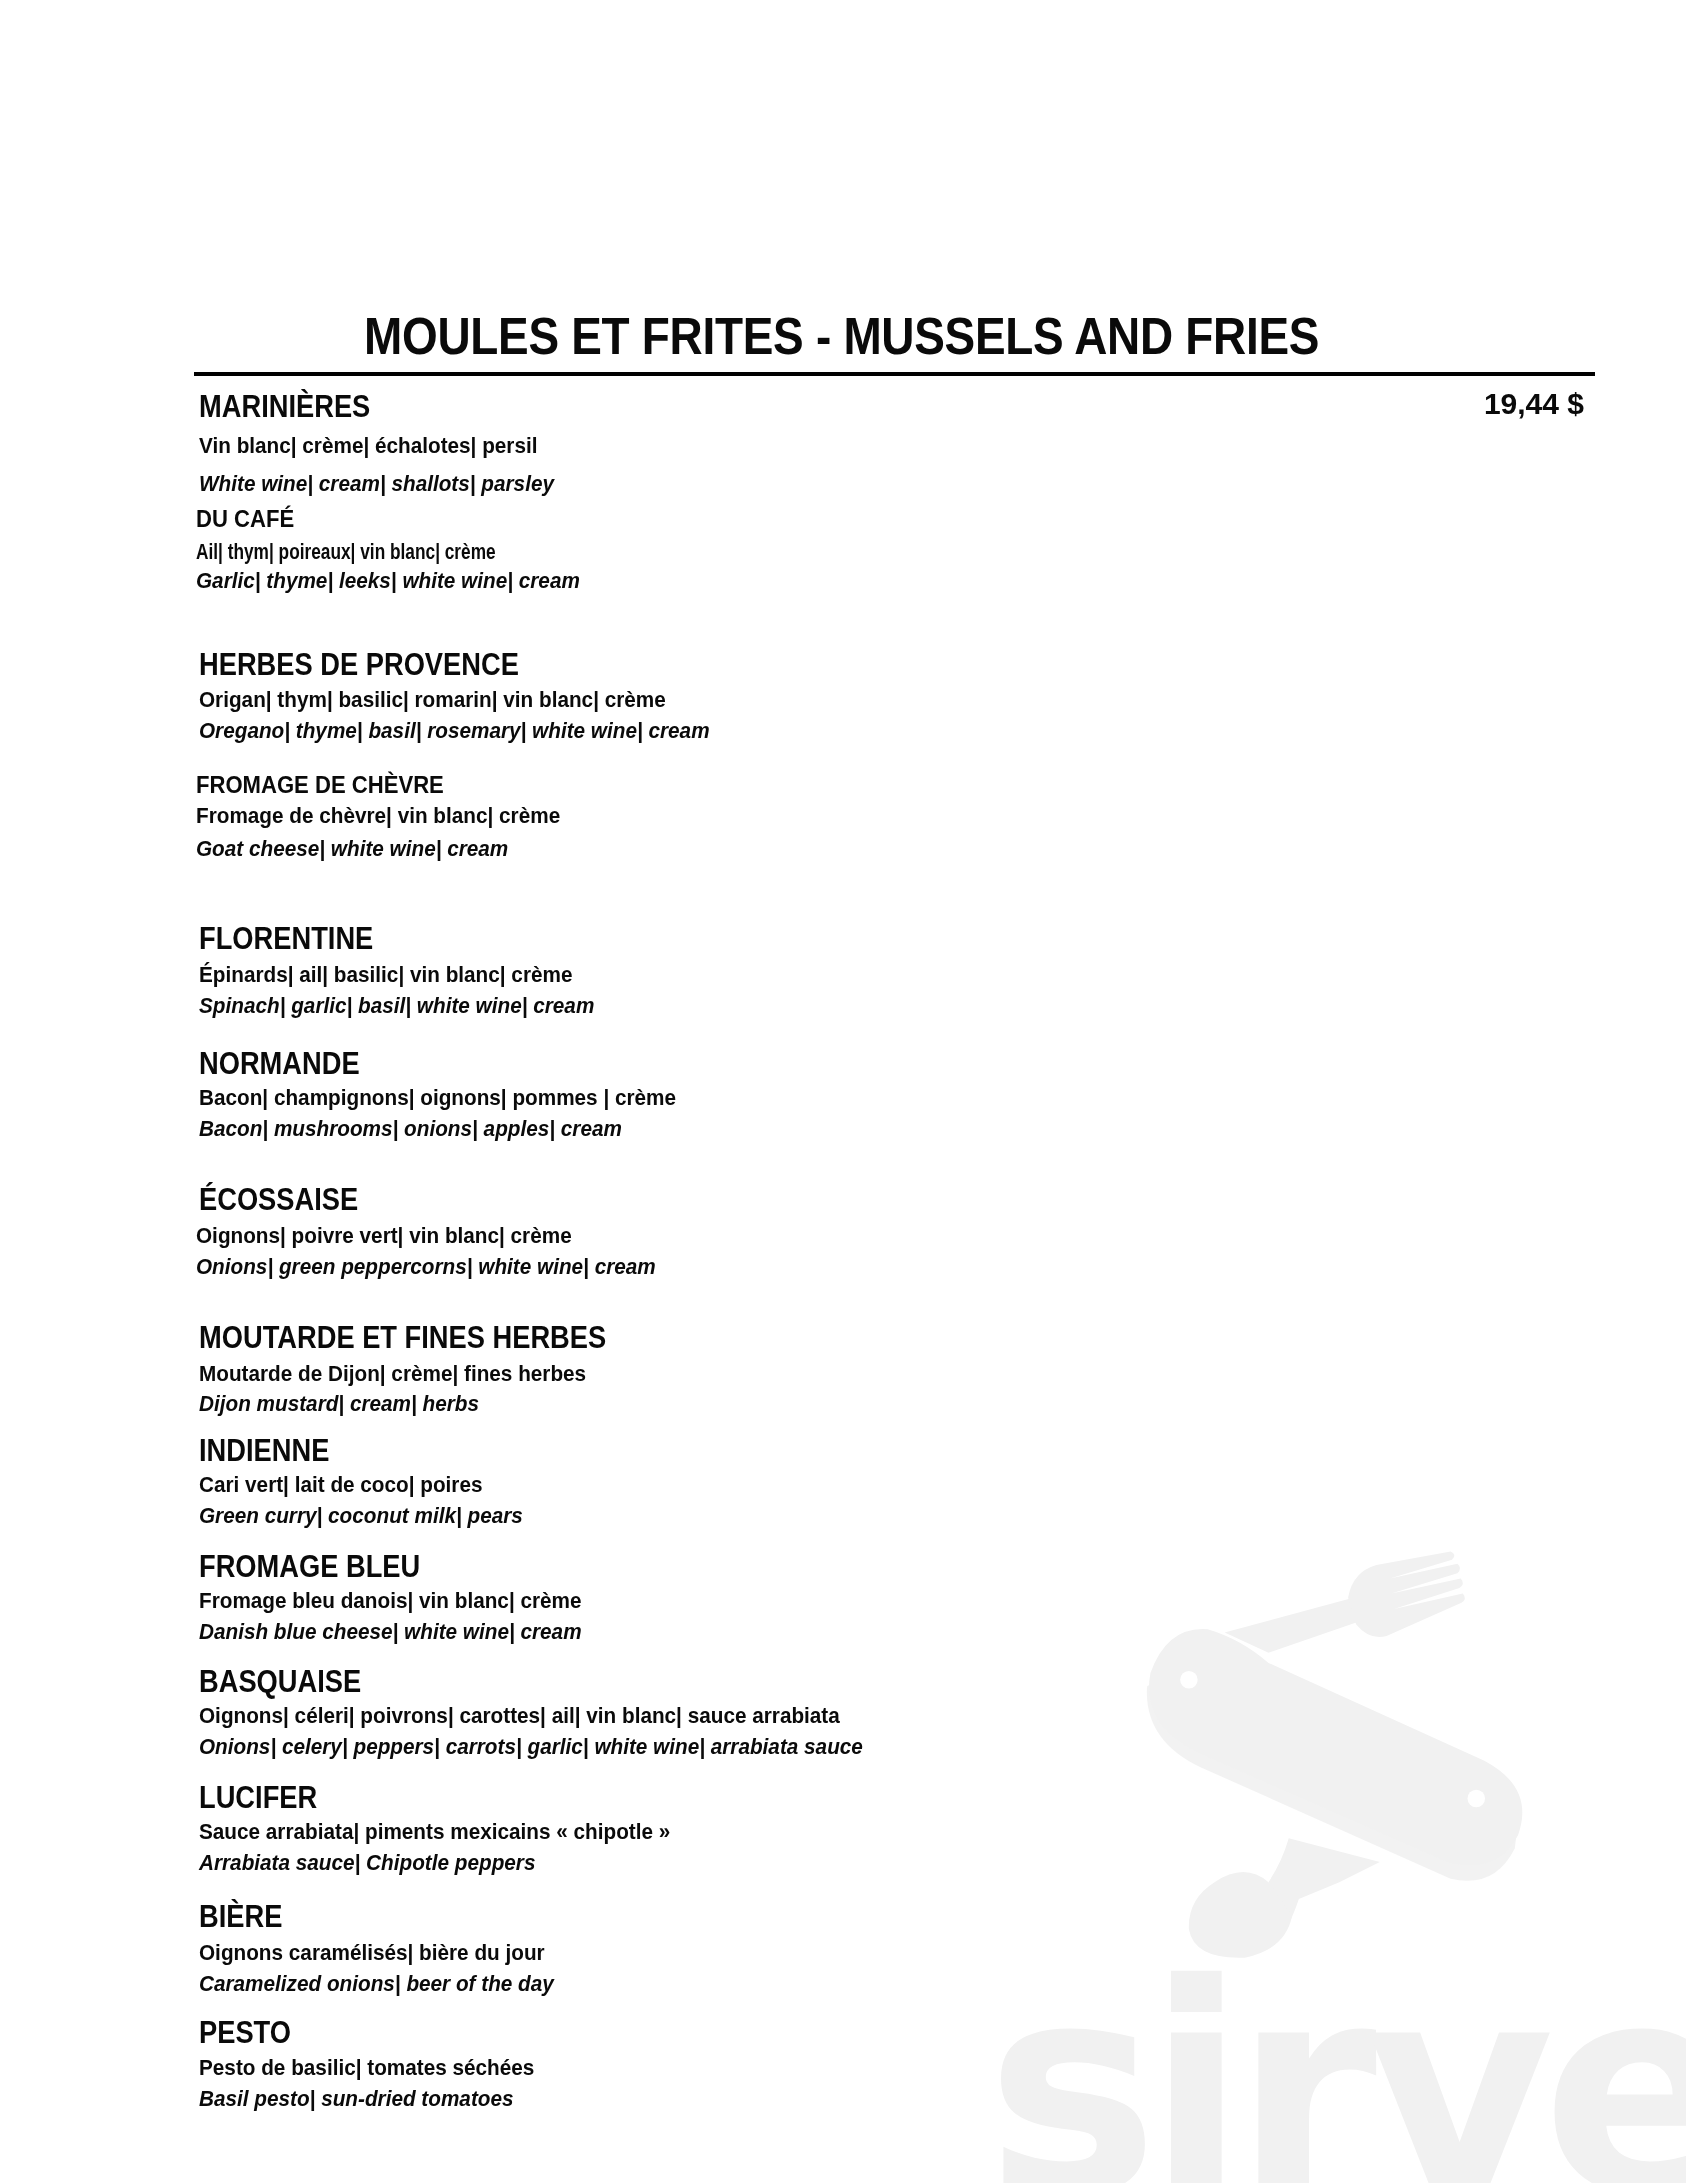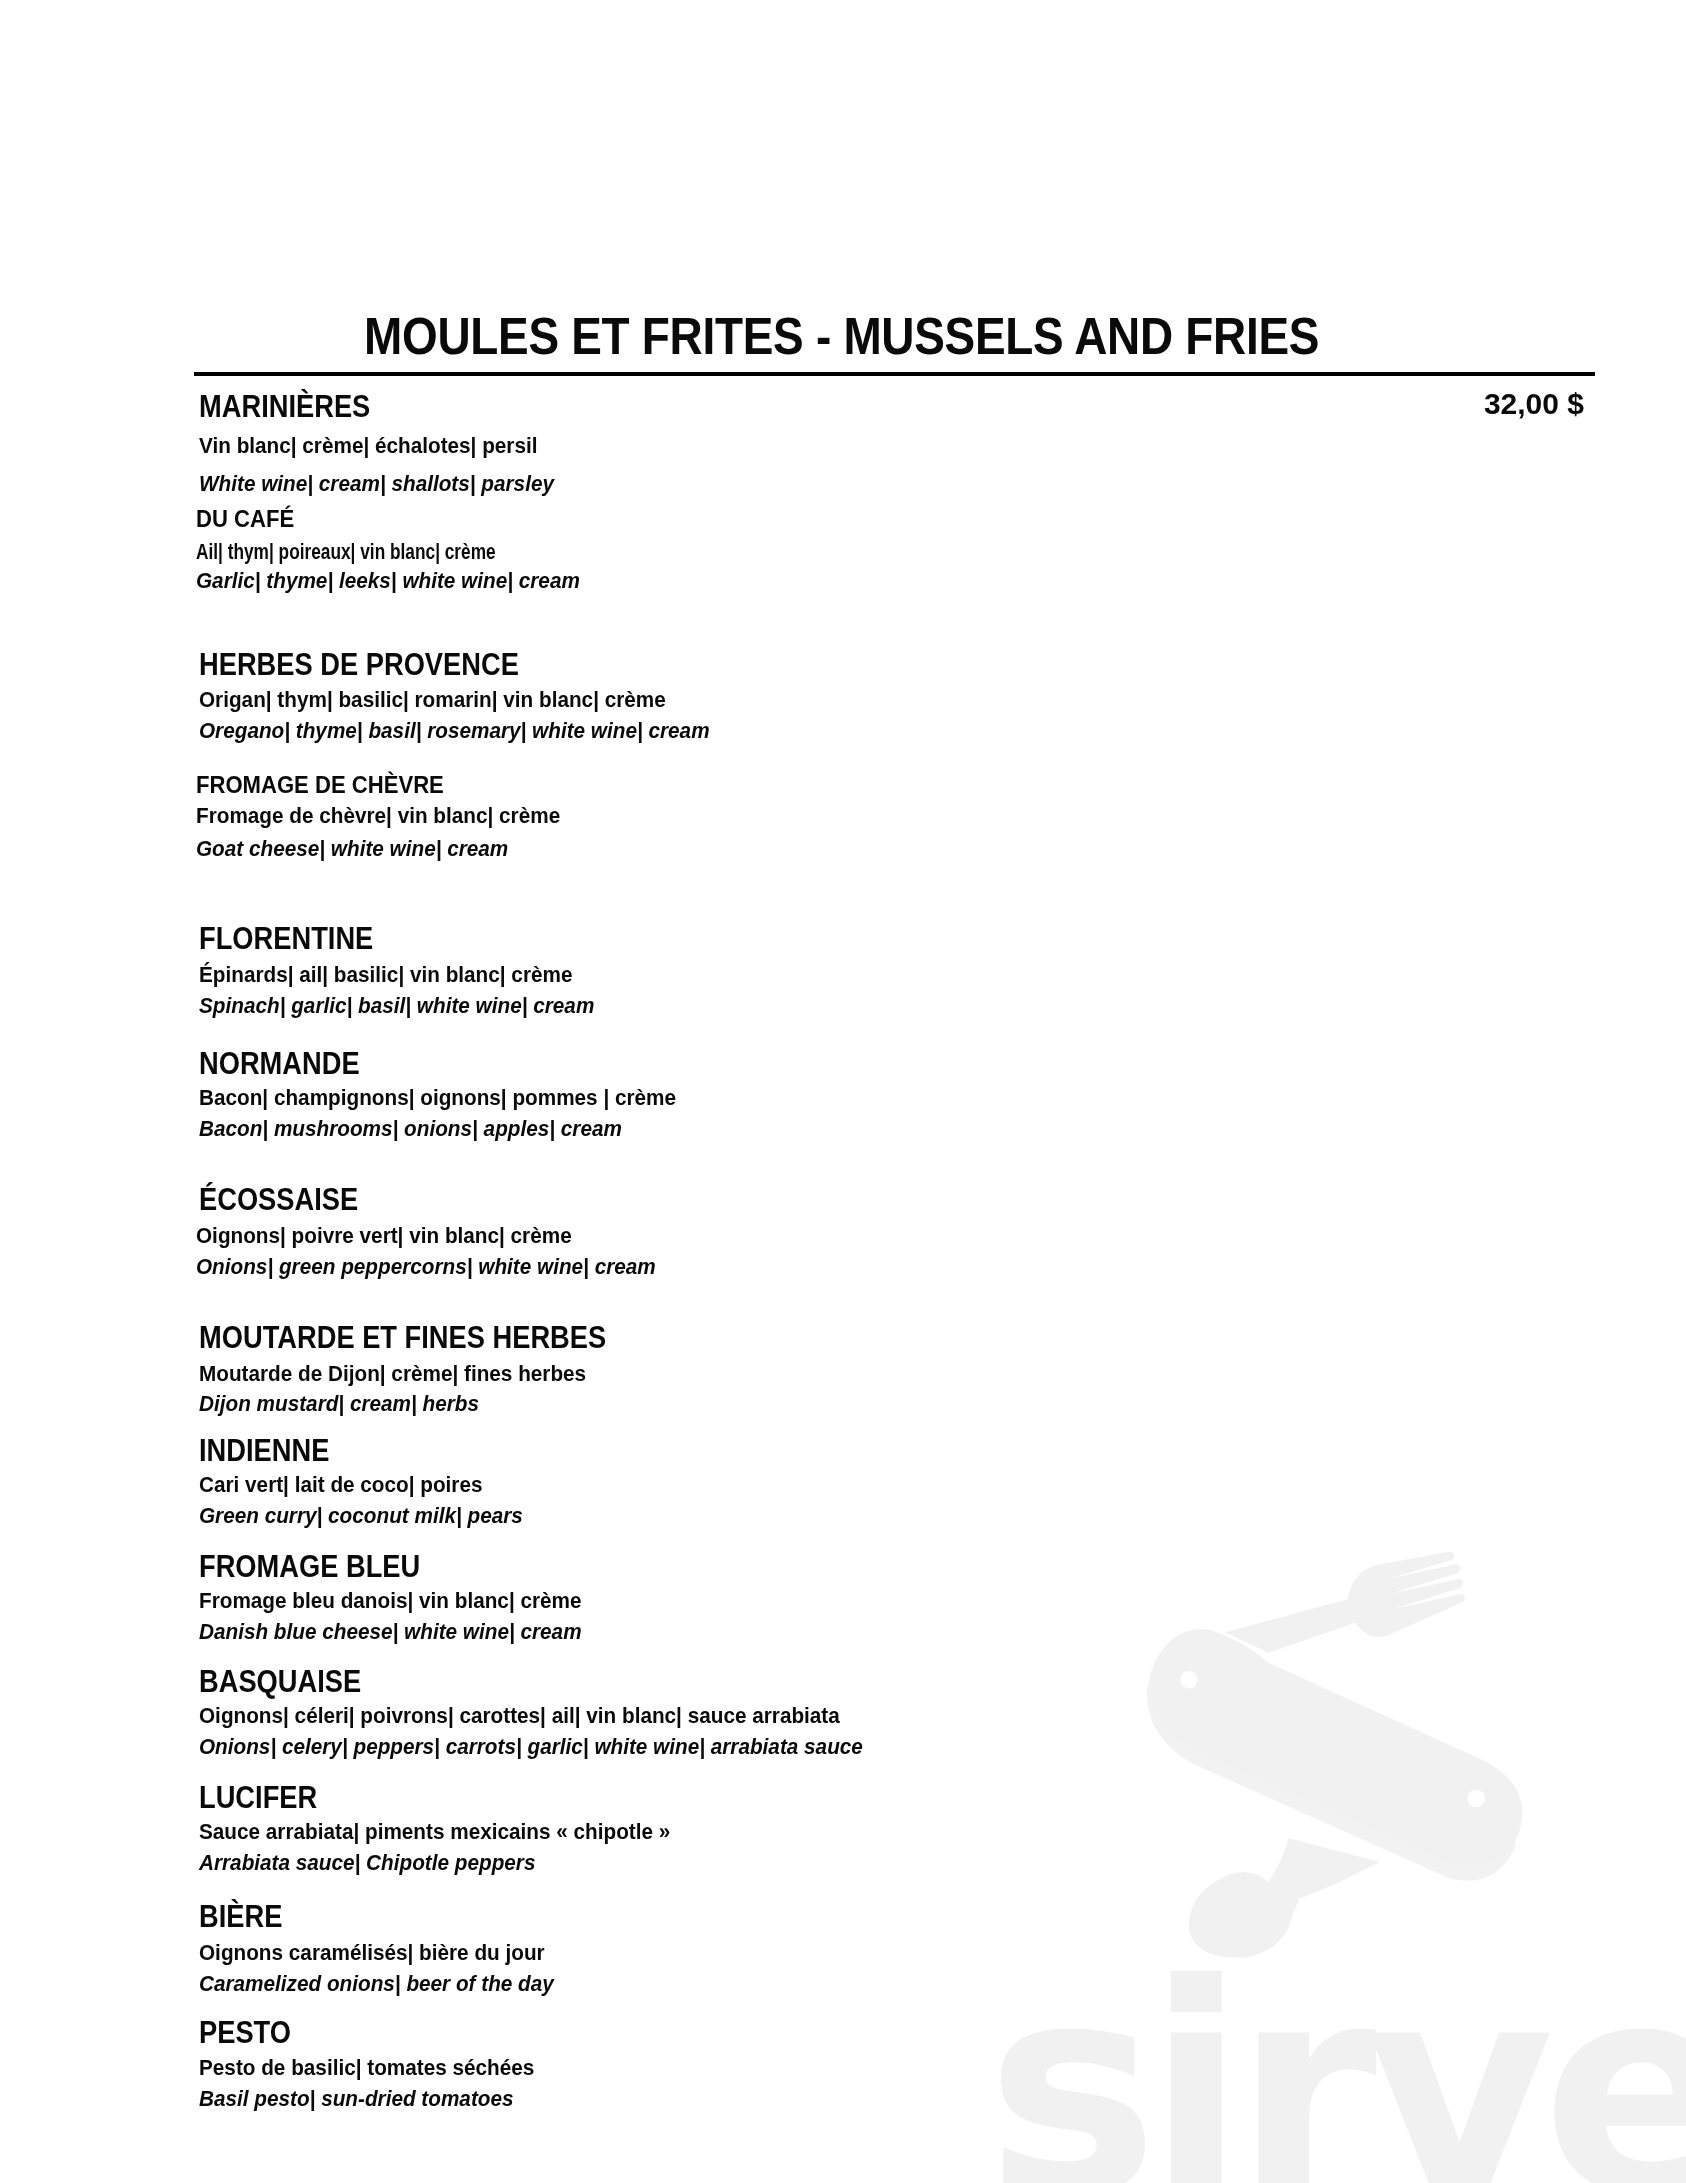--- a/index.html
+++ b/index.html
@@ -38,21 +38,21 @@
       <path d="M1880 2790 Q1845 2760 1800 2790 Q1760 2815 1762 2860 Q1770 2905 1845 2902 Q1905 2890 1915 2840 Z"></path>
     </g>
     <circle cx="1762" cy="2490" r="13" fill="#ffffff"></circle>
     <circle cx="2188" cy="2666" r="13" fill="#ffffff"></circle>
   </svg>
   <div class="wm-text">sirved</div>
 </div>
 
 <div class="abs title" style="left:364px; top:308px;">MOULES ET FRITES - MUSSELS AND FRIES</div>
 <div class="rule"></div>
-<div class="abs price" style="right:103px; top:387px;">32,00 $</div>
+<div class="abs price" style="right:103px; top:387px;">19,44 $</div>
 
 <div>
 
   <div>
     <div class="abs heading" style="left:199px; top:389px;">MARINIÈRES</div>
     <div class="abs fr" style="left:199px; top:434px;">Vin blanc| crème| échalotes| persil</div>
     <div class="abs en" style="left:199px; top:472px;">White wine| cream| shallots| parsley</div>
   </div>
 
   <div>

